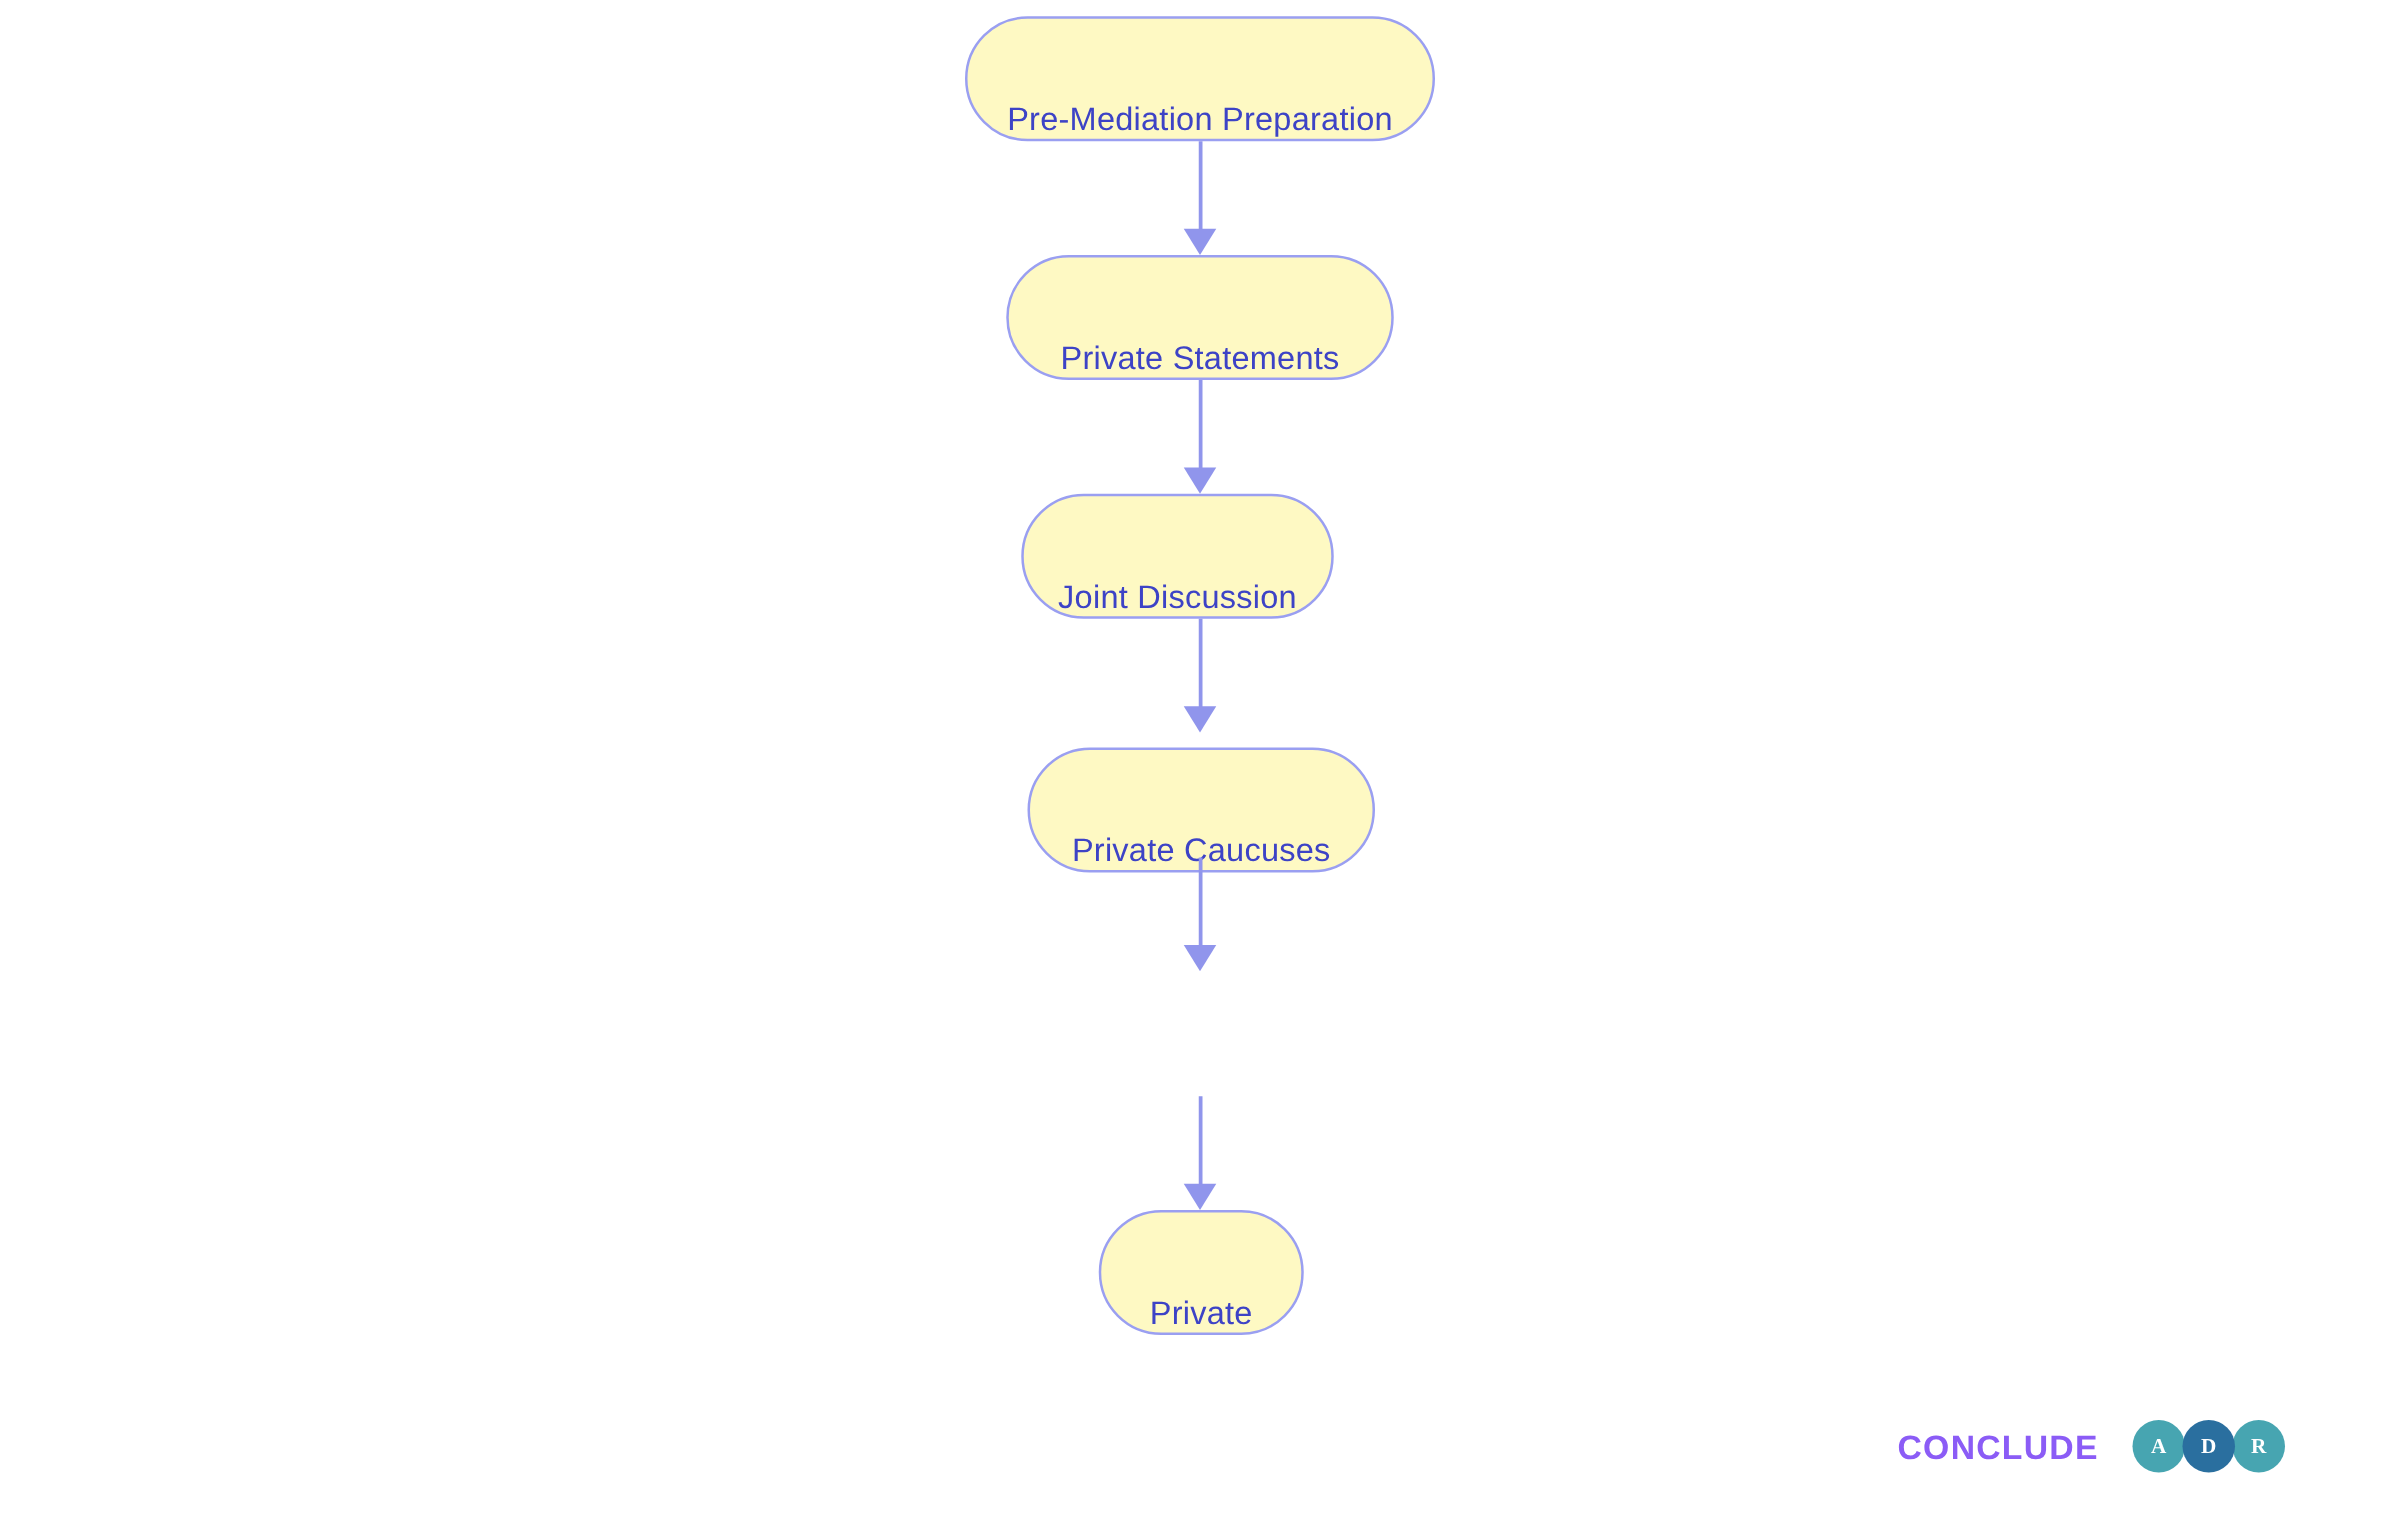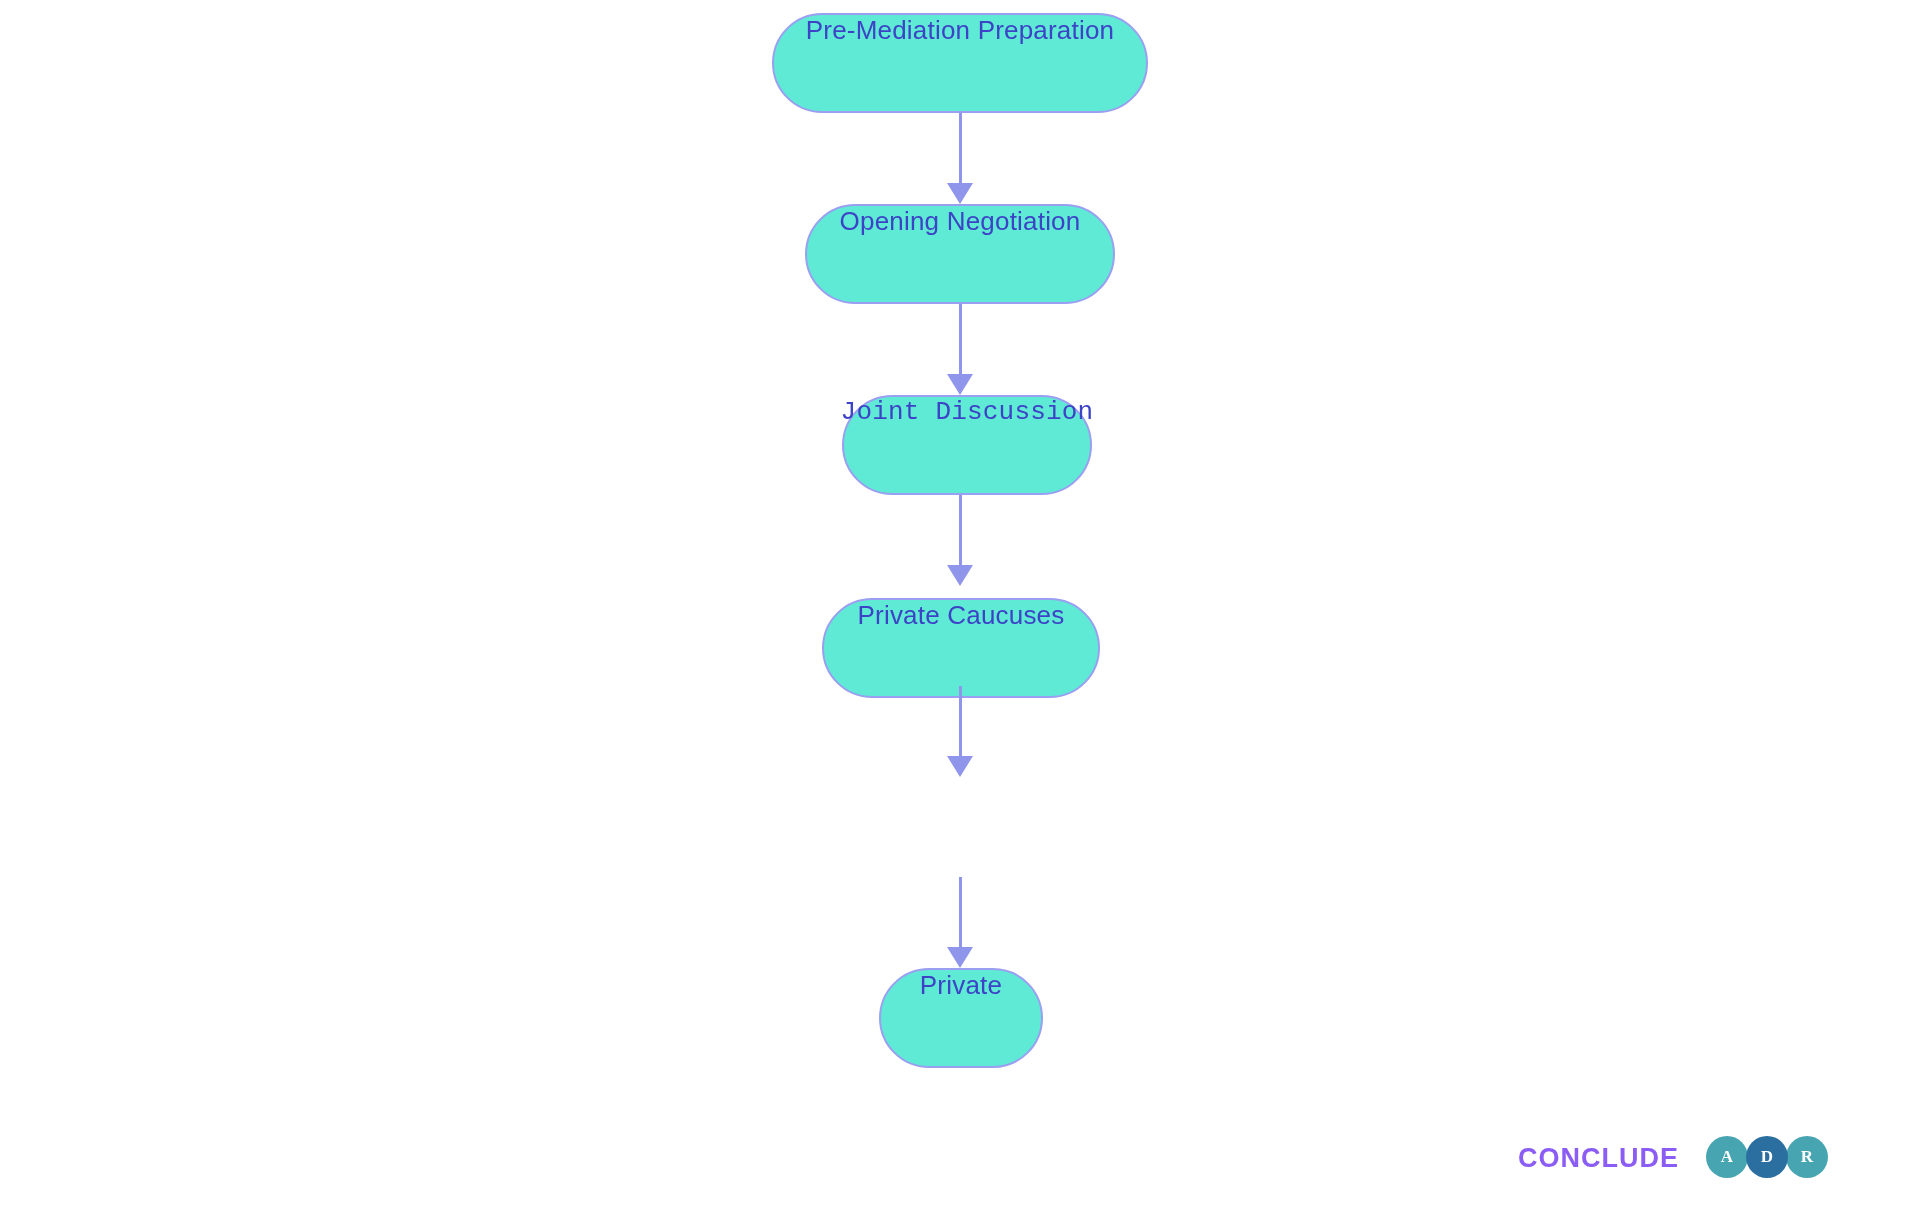--- a/index.html
+++ b/index.html
@@ -10,36 +10,36 @@
     background: #ffffff;
     overflow: hidden;
     font-family: "Liberation Sans", sans-serif;
   }
 
   
   .node {
     position: absolute;
     height: 100px;
     box-sizing: border-box;
-    background: #5eead4;
+    background: #fef9c3;
     border: 2px solid #9A9FF1;
     border-radius: 50px;
     display: flex;
-    align-items: flex-start;
+    align-items: flex-end;
     justify-content: center;
   }
   .node-label {
     color: #3D43C6;
     font-size: 26px;
     letter-spacing: 0.2px;
     white-space: nowrap;
   }
   .n0 { left: 772px; top:  13px; width: 376px; }
   .n1 { left: 805px; top: 204px; width: 310px; }
-  .n2 { left: 842px; top: 395px; width: 250px; font-family: Liberation Mono, monospace; }
+  .n2 { left: 817px; top: 395px; width: 250px; }
   .n3 { left: 822px; top: 598px; width: 278px; }
   .n4 { left: 856px; top: 777px; width: 208px; }
   .n5 { left: 879px; top: 968px; width: 164px; }
 
   
   .arrow {
     position: absolute;
     left: 947px;
     width: 26px;
     height: 91px;
@@ -104,21 +104,21 @@
 </style>
 </head>
 <body>
 
 <div class="canvas">
 
   <div class="node n0">
     <span class="node-label">Pre-Mediation Preparation</span>
   </div>
   <div class="node n1">
-    <span class="node-label">Opening Negotiation</span>
+    <span class="node-label">Private Statements</span>
   </div>
   <div class="node n2">
     <span class="node-label">Joint Discussion</span>
   </div>
   <div class="node n3">
     <span class="node-label">Private Caucuses</span>
   </div>
   <div class="node n5">
     <span class="node-label">Private</span>
   </div>

